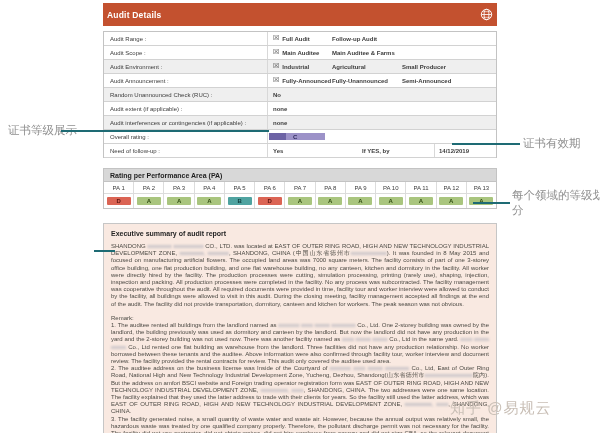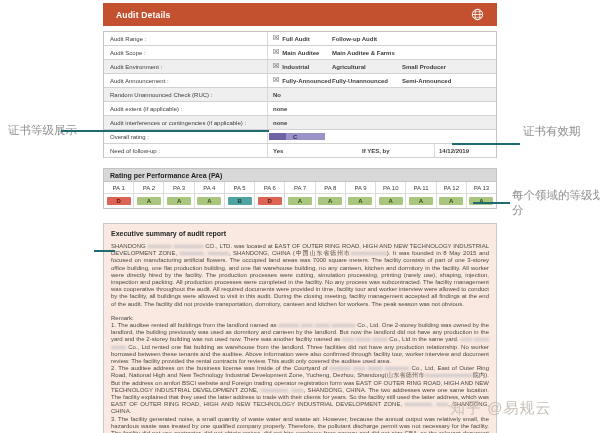--- a/index.html
+++ b/index.html
@@ -4,21 +4,21 @@
 <style>
   * { margin:0; padding:0; box-sizing:border-box; }
   html,body { background:#fff; }
   .page { position:relative; width:600px; height:433px; background:#ffffff; overflow:hidden;
           font-family:"Liberation Sans", sans-serif; }
 
   
   .doc { position:absolute; left:103px; top:0; width:394px; }
 
   .doc-header { margin-top:3px; height:23px; background:#c3512f; color:#fff;
-                display:flex; align-items:center; justify-content:space-between; padding:0 13px; }
+                display:flex; align-items:center; justify-content:space-between; padding:0 4px; }
   .doc-header .title { font-size:8.5px; font-weight:bold; letter-spacing:.2px; }
   .globe { width:13px; height:13px; display:block; }
 
   
   .audit-table { margin-top:5px; border:1px solid #c3c3c3; border-bottom:none; background:#fff; }
   .arow { display:flex; height:14px; border-bottom:1px solid #d2d2d2; align-items:stretch;
           font-size:6px; color:#3c3c3c; background:#fff; }
   .arow.alt { background:#efefef; }
   .lbl { width:164px; padding-left:6px; border-right:1px solid #d8d8d8; display:flex; align-items:center; }
   .c1 { width:64px; padding-left:5px; font-weight:bold; display:flex; gap:3px; align-items:center; }
@@ -268,21 +268,21 @@
           <div class="para gap"><span>Remark:</span></div>
           <div class="para"><span>1. The auditee rented all buildings from the landlord named as </span><span class="redacted">xxxxxxx xxxx xxxxx xxxxxxxx</span><span> Co., Ltd. One 2-storey building was owned by the landlord, the building previously was used as dormitory and canteen by the landlord. But now the landlord did not have any production in the yard and the 2-storey building was not used now. There was another facility named as </span><span class="redacted">xxxx xxxxx xxxxx</span><span> Co., Ltd in the same yard. </span><span class="redacted">xxxx xxxxx xxxxx</span><span> Co., Ltd rented one flat building as warehouse from the landlord. Three facilities did not have any production relationship. No worker borrowed between these tenants and the auditee. Above information were also confirmed through facility tour, worker interview and document review. The facility provided the rental contracts for review. This audit only covered the auditee used area.</span></div>
           <div class="para"><span>2. The auditee address on the business license was Inside of the Courtyard of </span><span class="redacted">xxxxxxx xxxx xxxxx xxxxxxxx</span><span> Co., Ltd, East of Outer Ring Road, National High and New Technology Industrial Development Zone, Yucheng, Dezhou, Shandong(山东省德州市</span><span class="redacted">xxxxxxxxxxxxxxxx</span><span>院内). But the address on amfori BSCI website and Foreign trading operator registration form was EAST OF OUTER RING ROAD, HIGH AND NEW TECHNOLOGY INDUSTRIAL DEVELOPMENT ZONE, </span><span class="redacted">xxxxxxxxx, xxxx</span><span>, SHANDONG, CHINA. The two addresses were one same location. The facility explained that they used the latter address to trade with their clients for years. So the facility still used the latter address, which was EAST OF OUTER RING ROAD, HIGH AND NEW TECHNOLOGY INDUSTRIAL DEVELOPMENT ZONE, </span><span class="redacted">xxxxxxxxx, xxxx</span><span>, SHANDONG, CHINA.</span></div>
           <div class="para"><span>3. The facility generated noise, a small quantity of waste water and waste air. However, because the annual output was relatively small, the hazardous waste was treated by one qualified company properly. Therefore, the pollutant discharge permit was not necessary for the facility. The facility did not use contractor, did not obtain waiver, did not hire employee from agency and did not sign CBA, so the relevant document submission is not applicable.</span></div>
         </div>
     </div>
 
   </div>
 
   <div class="ann" style="left:8px; top:123px;">证书等级展示</div>
-  <div class="ann" style="left:523px; top:124px;text-align:right;">证书有效期</div>
+  <div class="ann" style="left:523px; top:136px;text-align:right;">证书有效期</div>
   <div class="ann" style="left:512px; top:188px; width:92px;">每个领域的等级划分</div>
 
   <div class="ann-line" style="left:61px; top:130px; width:208px;"></div>
   <div class="ann-line" style="left:452px; top:143px; width:68px;"></div>
   <div class="ann-line" style="left:473px; top:202px; width:37px;"></div>
   <div class="ann-line" style="left:94px; top:250px; width:21px;"></div>
 
   <div class="watermark">知乎 @易规云</div>
 
 </div>

